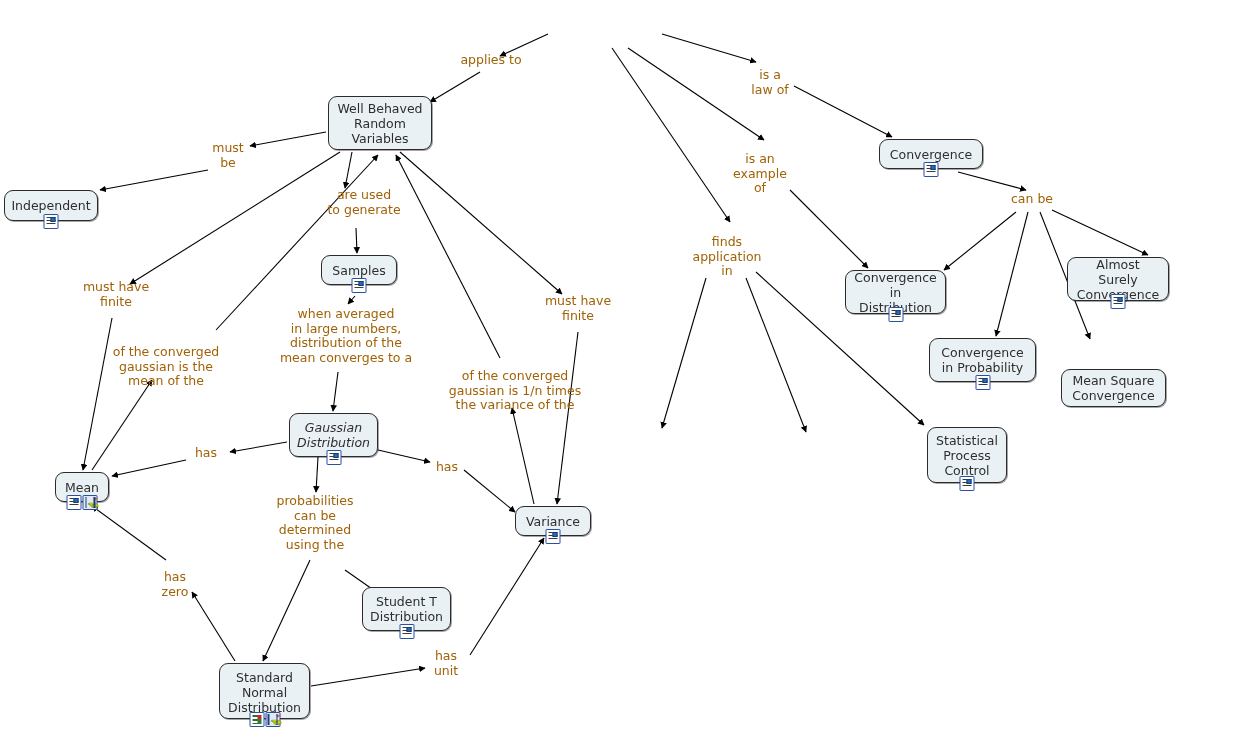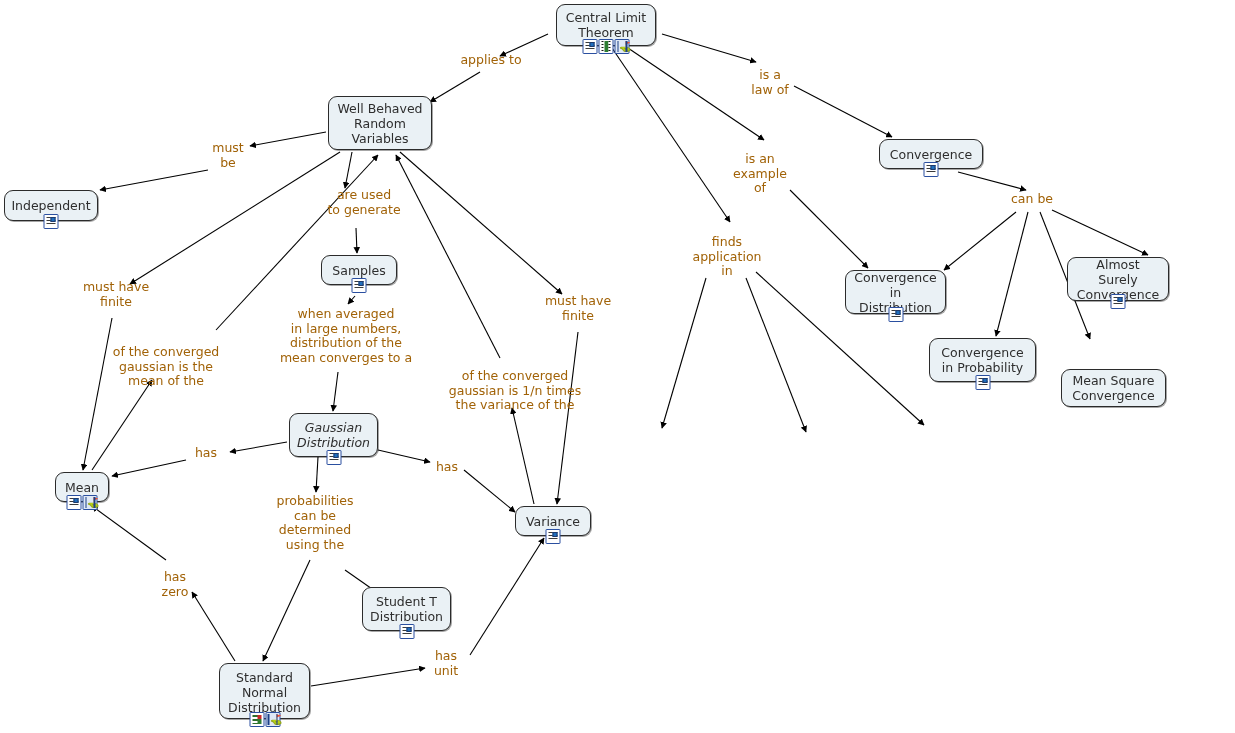--- a/index.html
+++ b/index.html
@@ -270,33 +270,20 @@
   <div class="edge-label" style="left:447px; top:460px;">has</div>
   <div class="edge-label" style="left:315px; top:494px;">probabilities
 can be
 determined
 using the</div>
   <div class="edge-label" style="left:175px; top:570px;">has
 zero</div>
   <div class="edge-label" style="left:446px; top:649px;">has
 unit</div>
 
-  <div class="node" style="left:556px; top:4px; width:100px; height:42px;">
-    <span class="node-label">Central Limit
-Theorem</span>
-    <span class="icons">
-      <span class="ic ic-doc"></span>
-      <span class="ic ic-film">
-          <span class="film-mid"></span>
-        </span>
-      <span class="ic ic-person">
-          <span class="runner">⛳</span>
-        </span>
-    </span>
-  </div>
 
   <div class="node" style="left:328px; top:96px; width:104px; height:54px;">
     <span class="node-label">Well Behaved
 Random
 Variables</span>
   </div>
 
   <div class="node" style="left:4px; top:190px; width:94px; height:31px;">
     <span class="node-label">Independent</span>
     <span class="icons">
@@ -388,14 +375,22 @@
     <span class="node-label">Almost
 Surely
 Convergence</span>
     <span class="icons">
       <span class="ic ic-doc"></span>
     </span>
   </div>
 
 
 
+  <div class="node" style="left:927px; top:427px; width:80px; height:56px;">
+    <span class="node-label">Statistical
+Process
+Control</span>
+    <span class="icons">
+      <span class="ic ic-doc"></span>
+    </span>
+  </div>
 
 </div>
 
 </body></html>

